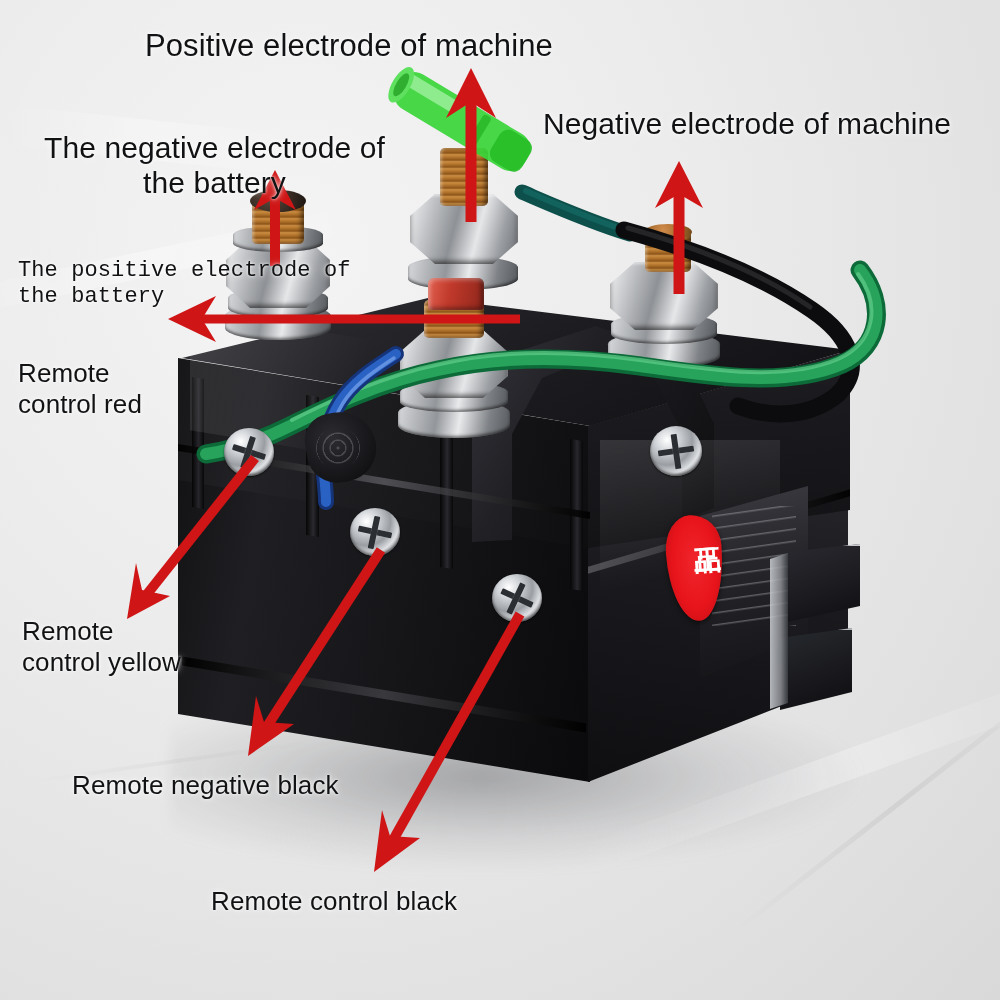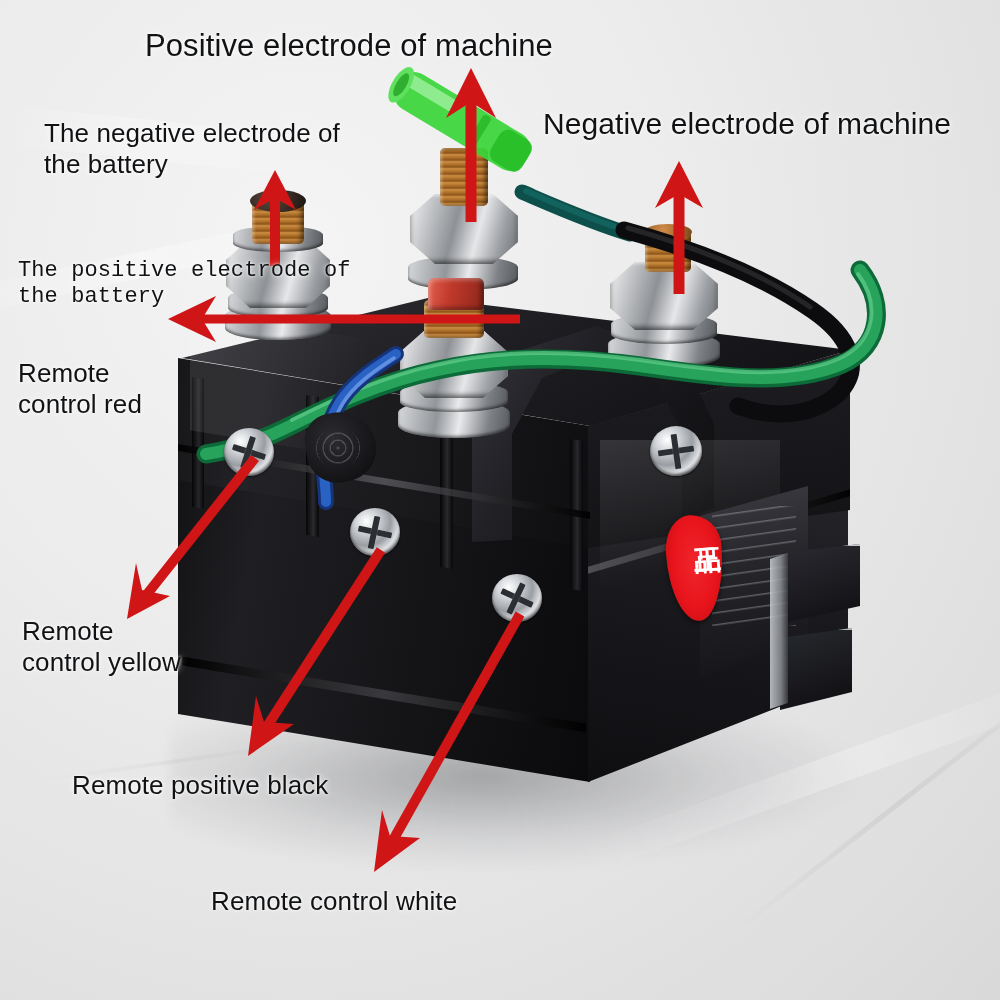--- a/index.html
+++ b/index.html
@@ -348,29 +348,29 @@
     <svg width="172" height="282" viewBox="0 0 172 282">
       <path d="M158 8 L30 236" stroke="#cf1515" stroke-width="10" stroke-linecap="butt"></path>
       <path d="M12 266 L20 204 L28 230 L58 232 Z" fill="#cf1515"></path>
     </svg>
   </div>
 
   <div class="label" style="left:543px;top:106px;font-size:30px;">Negative electrode of machine</div>
 
   <div class="label" style="left:145px;top:28px;font-size:31px;">Positive electrode of machine</div>
 
-  <div class="label" style="left:44px;top:118px;font-size:26px;">The negative electrode of
+  <div class="label" style="left:44px;top:130px;font-size:30px;text-align:center;">The negative electrode of
 the battery</div>
 
   <div class="label" style="left:18px;top:258px;font-size:22px;font-family:Liberation Mono, monospace;">The positive electrode of
 the battery</div>
 
   <div class="label" style="left:18px;top:358px;font-size:26px;">Remote
 control red</div>
 
   <div class="label" style="left:22px;top:616px;font-size:26px;">Remote
 control yellow</div>
 
-  <div class="label" style="left:72px;top:770px;font-size:26px;">Remote positive black</div>
-
-  <div class="label" style="left:211px;top:886px;font-size:26px;">Remote control white</div>
+  <div class="label" style="left:72px;top:770px;font-size:26px;">Remote negative black</div>
+
+  <div class="label" style="left:211px;top:886px;font-size:26px;">Remote control black</div>
 
 </div>
 
 </body></html>

